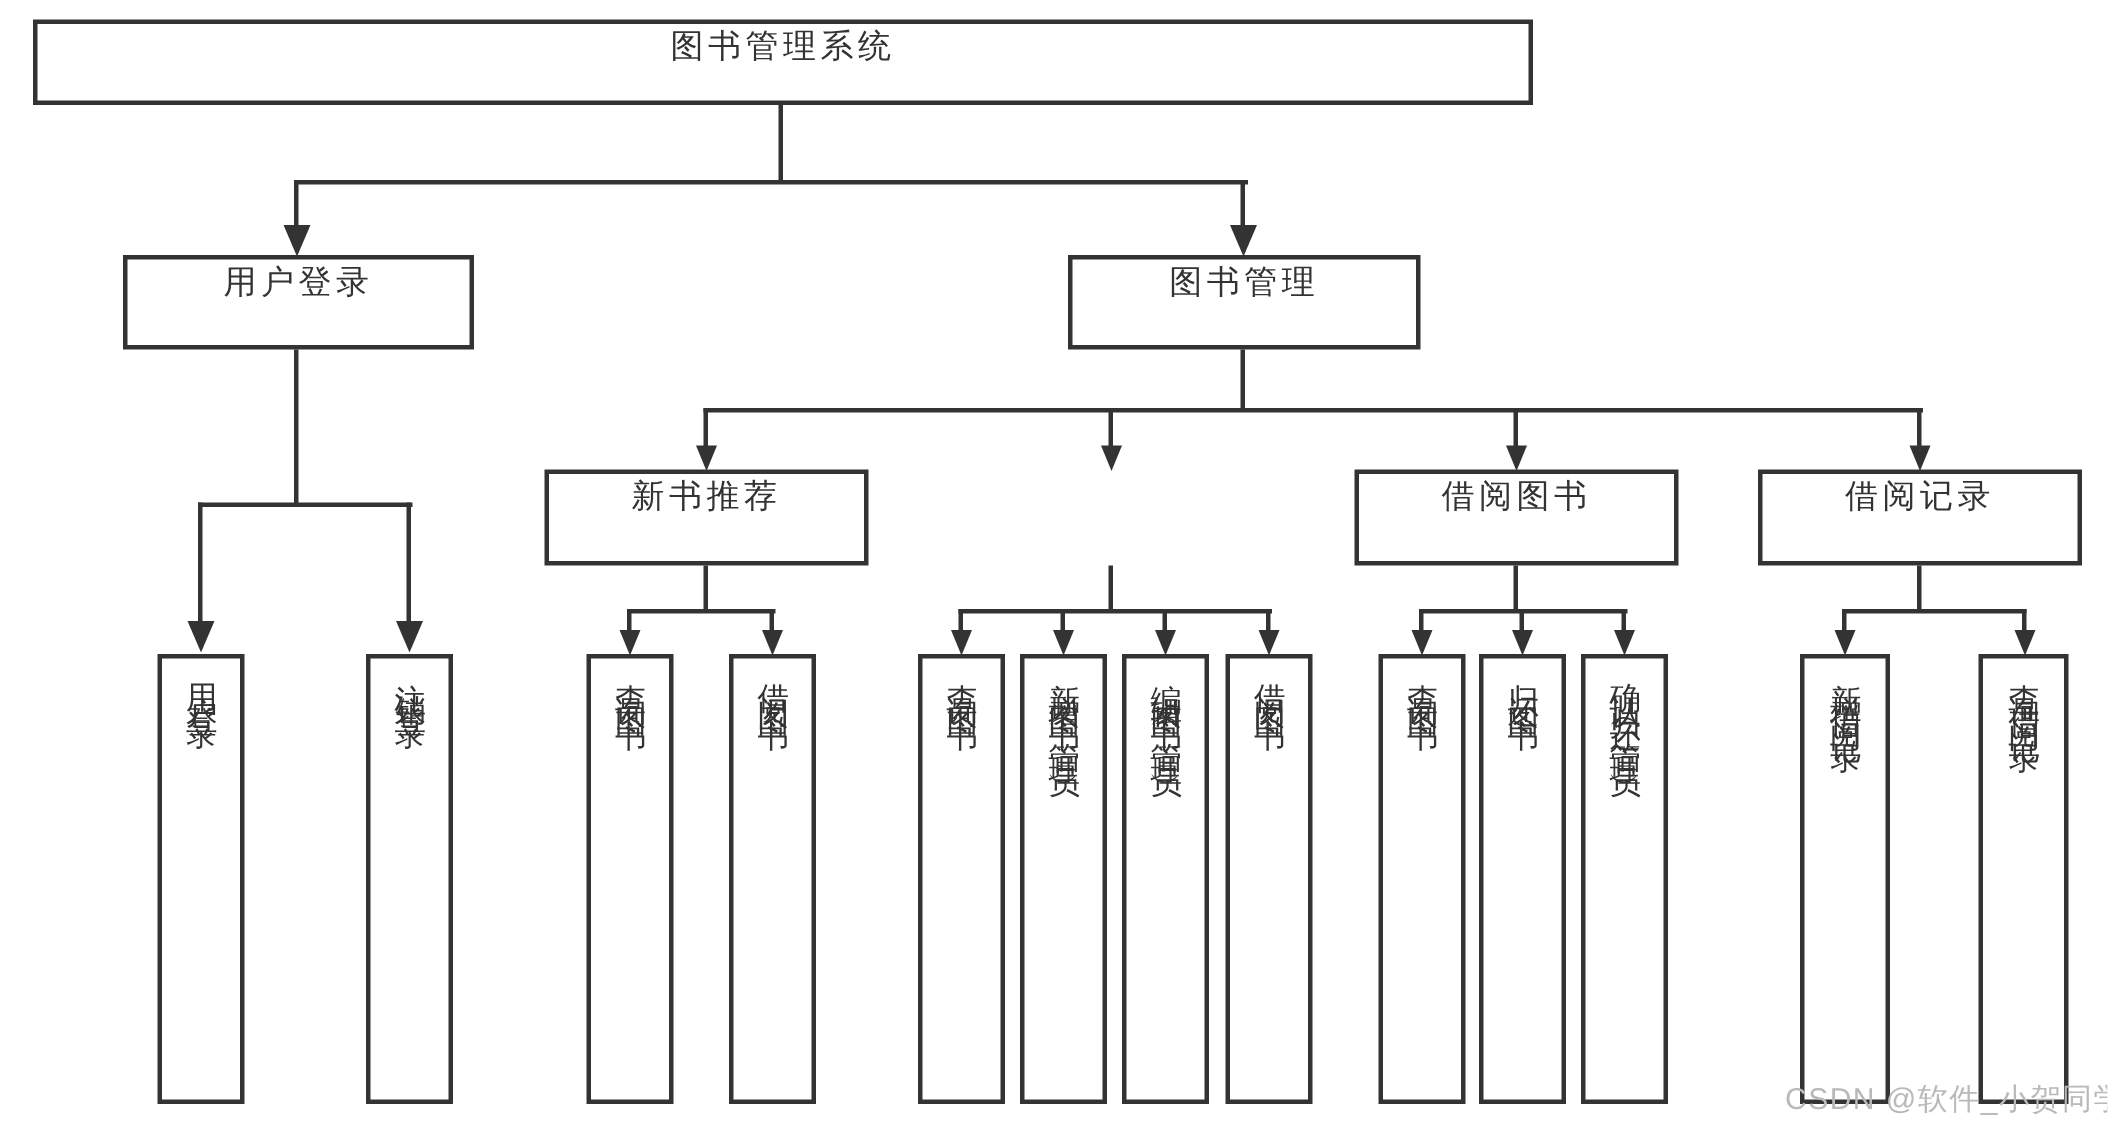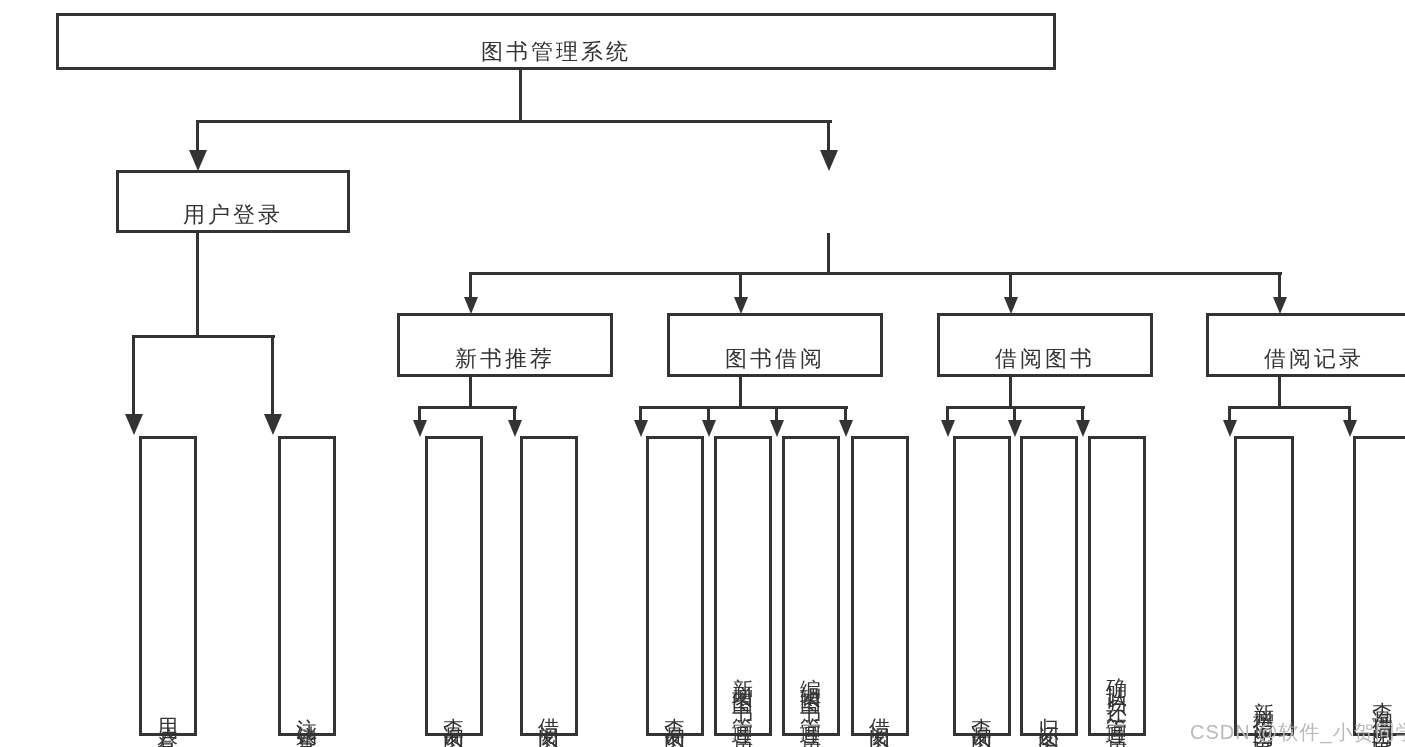--- a/index.html
+++ b/index.html
@@ -10,24 +10,23 @@
     background: #ffffff;
     font-family: "Liberation Sans", "DejaVu Sans", sans-serif;
     overflow: hidden;
   }
   .box {
     position: absolute;
     box-sizing: border-box;
     border: 3px solid #333333;
     background: #ffffff;
     display: flex;
-    align-items: flex-end;
+    align-items: flex-start;
     justify-content: center;
     color: #333333;
-    margin-left: 34px;
   }
   .hbox { font-size: 22px; letter-spacing: 3px; }
   .vbox { font-size: 21px; }
   .vbox .vtext {
     writing-mode: vertical-rl;
     text-orientation: mixed;
     letter-spacing: 8px;
     line-height: 1;
     white-space: nowrap;
   }
@@ -60,28 +59,28 @@
 <div class="canvas">
 
   <div class="box hbox" style="left:22px; top:13px; width:1000px; height:57px;">
     <span>图书管理系统</span>
   </div>
 
   <div class="box hbox" style="left:82px; top:170px; width:234px; height:63px;">
     <span>用户登录</span>
   </div>
 
+  <div class="box hbox" style="left:712px; top:170px; width:235px; height:63px;">
+    <span>图书管理</span>
+  </div>
 
   <div class="box hbox" style="left:363px; top:313px; width:216px; height:64px;">
     <span>新书推荐</span>
   </div>
 
-  <div class="box hbox" style="left:633px; top:313px; width:216px; height:64px;">
-    <span>图书借阅</span>
-  </div>
 
   <div class="box hbox" style="left:903px; top:313px; width:216px; height:64px;">
     <span>借阅图书</span>
   </div>
 
   <div class="box hbox" style="left:1172px; top:313px; width:216px; height:64px;">
     <span>借阅记录</span>
   </div>
 
   <div class="box vbox" style="left:105px; top:436px; width:58px; height:300px;">

